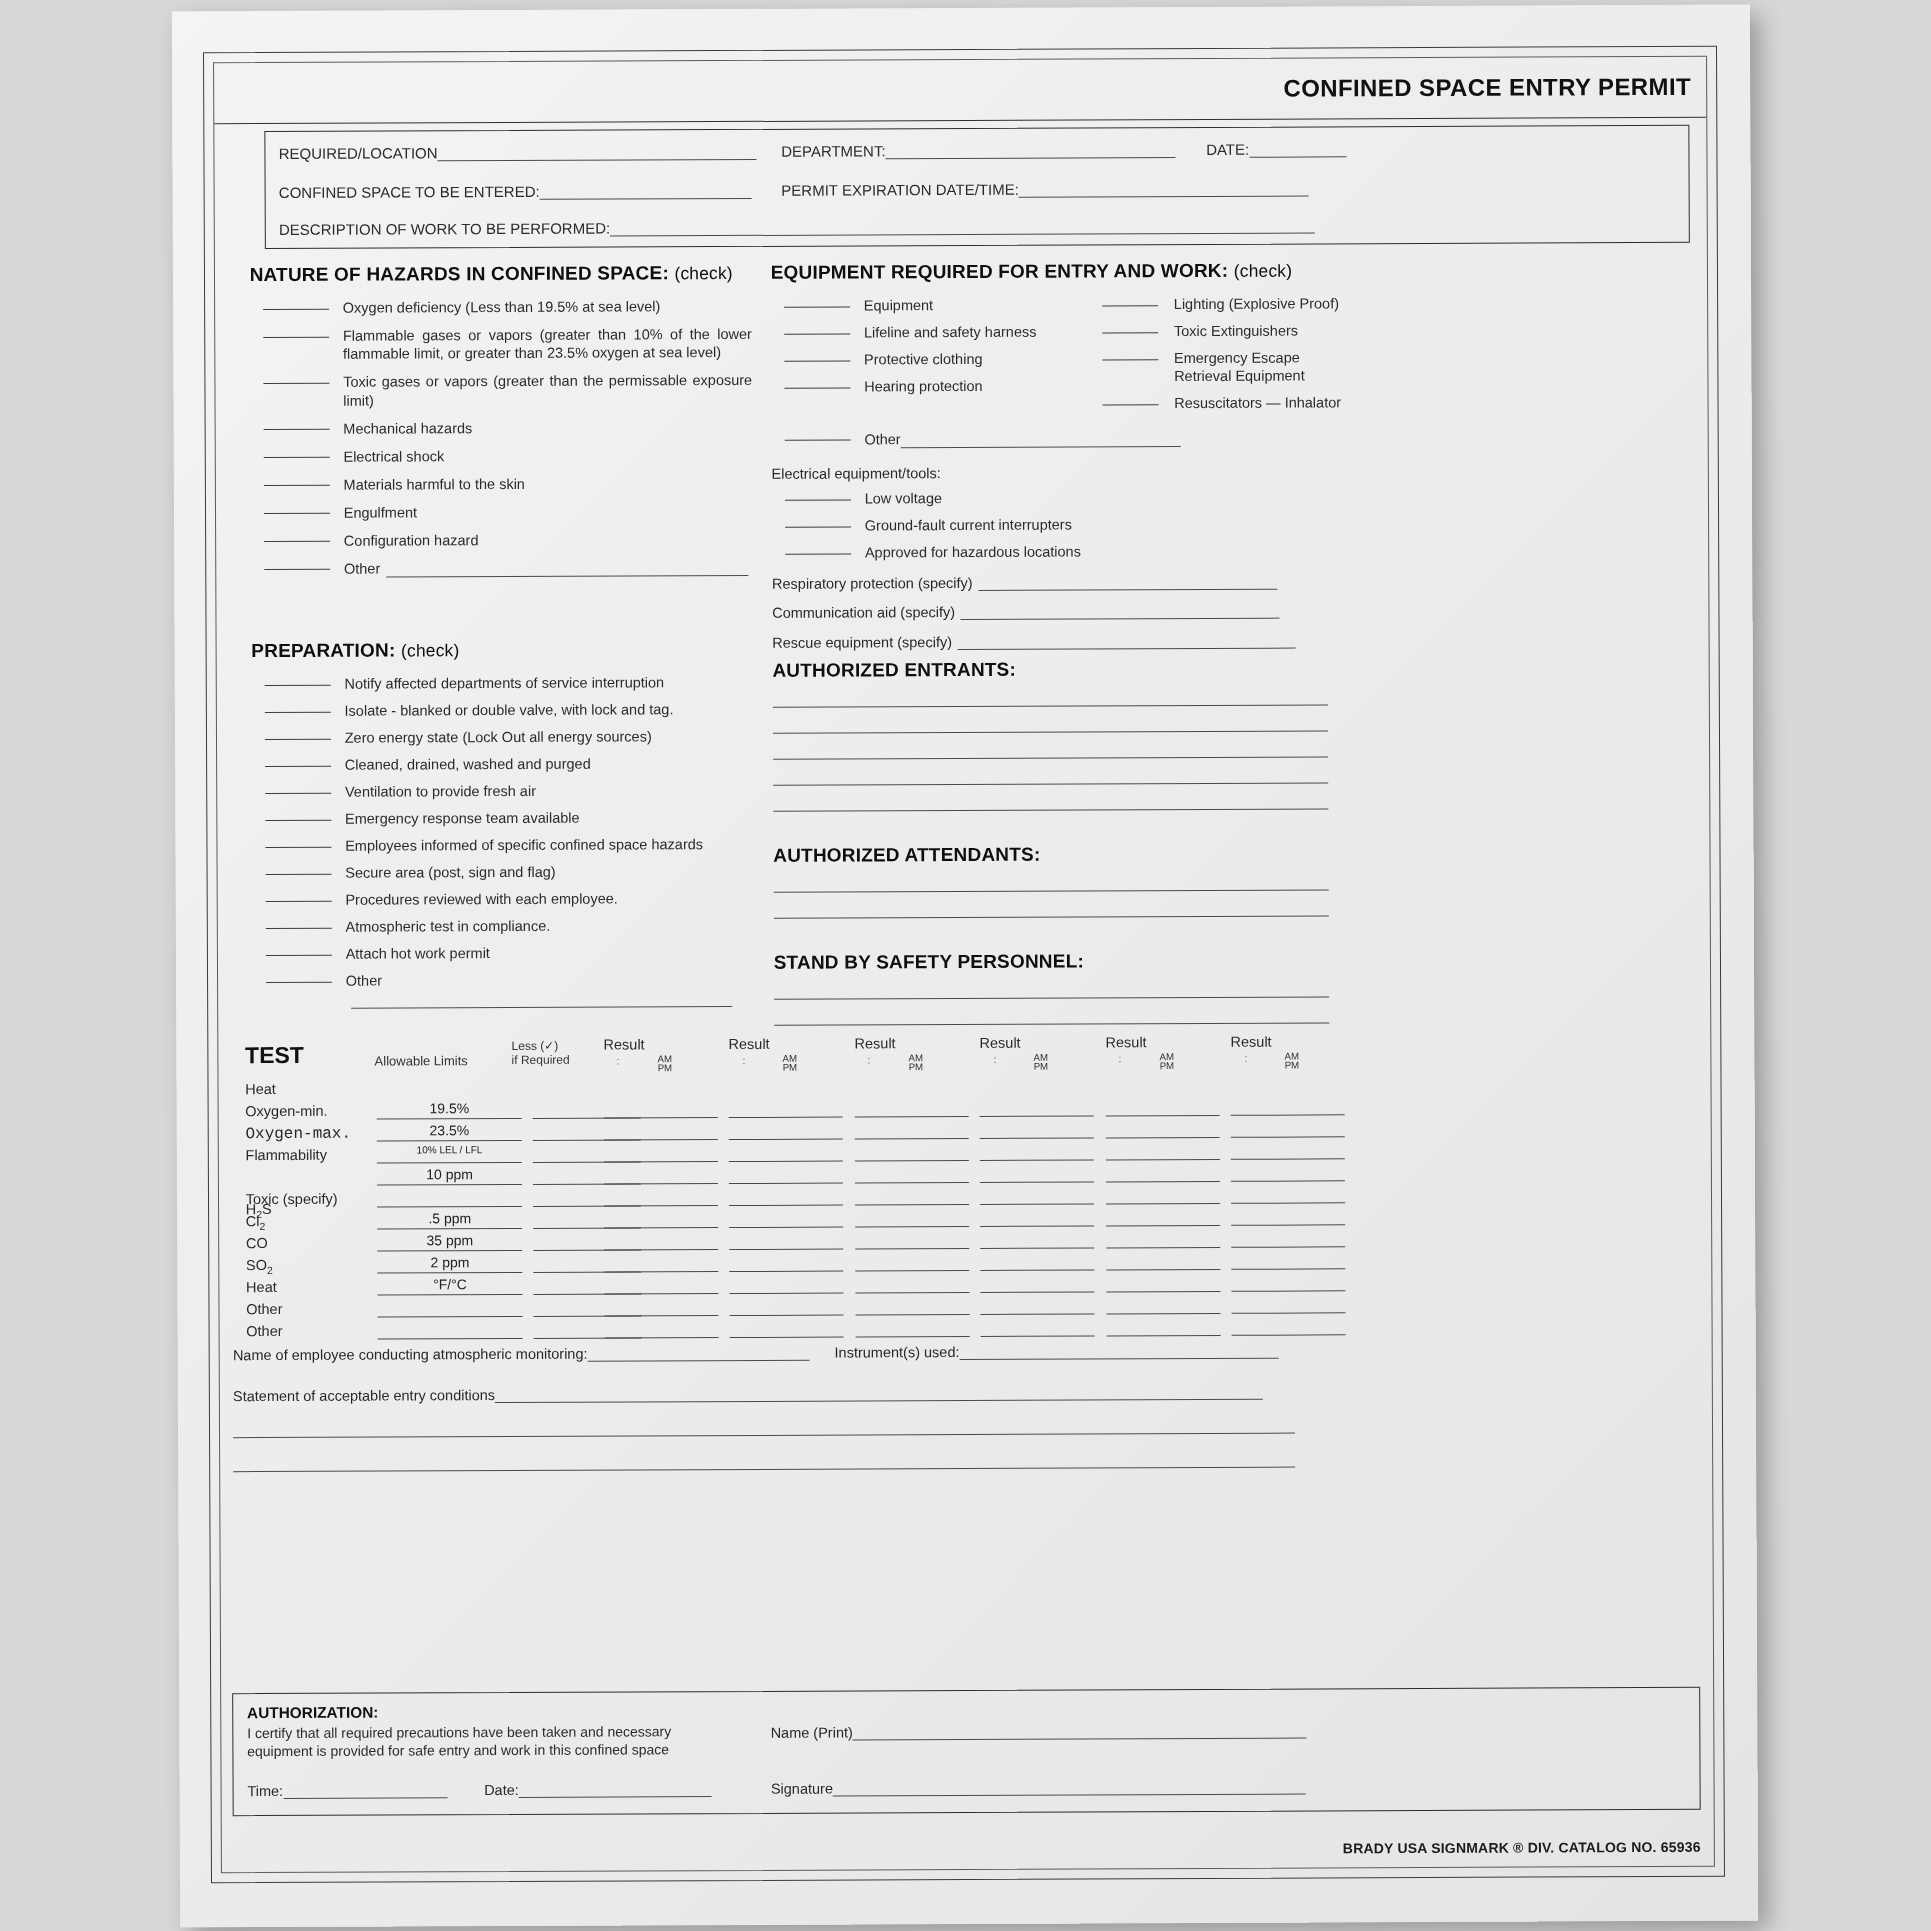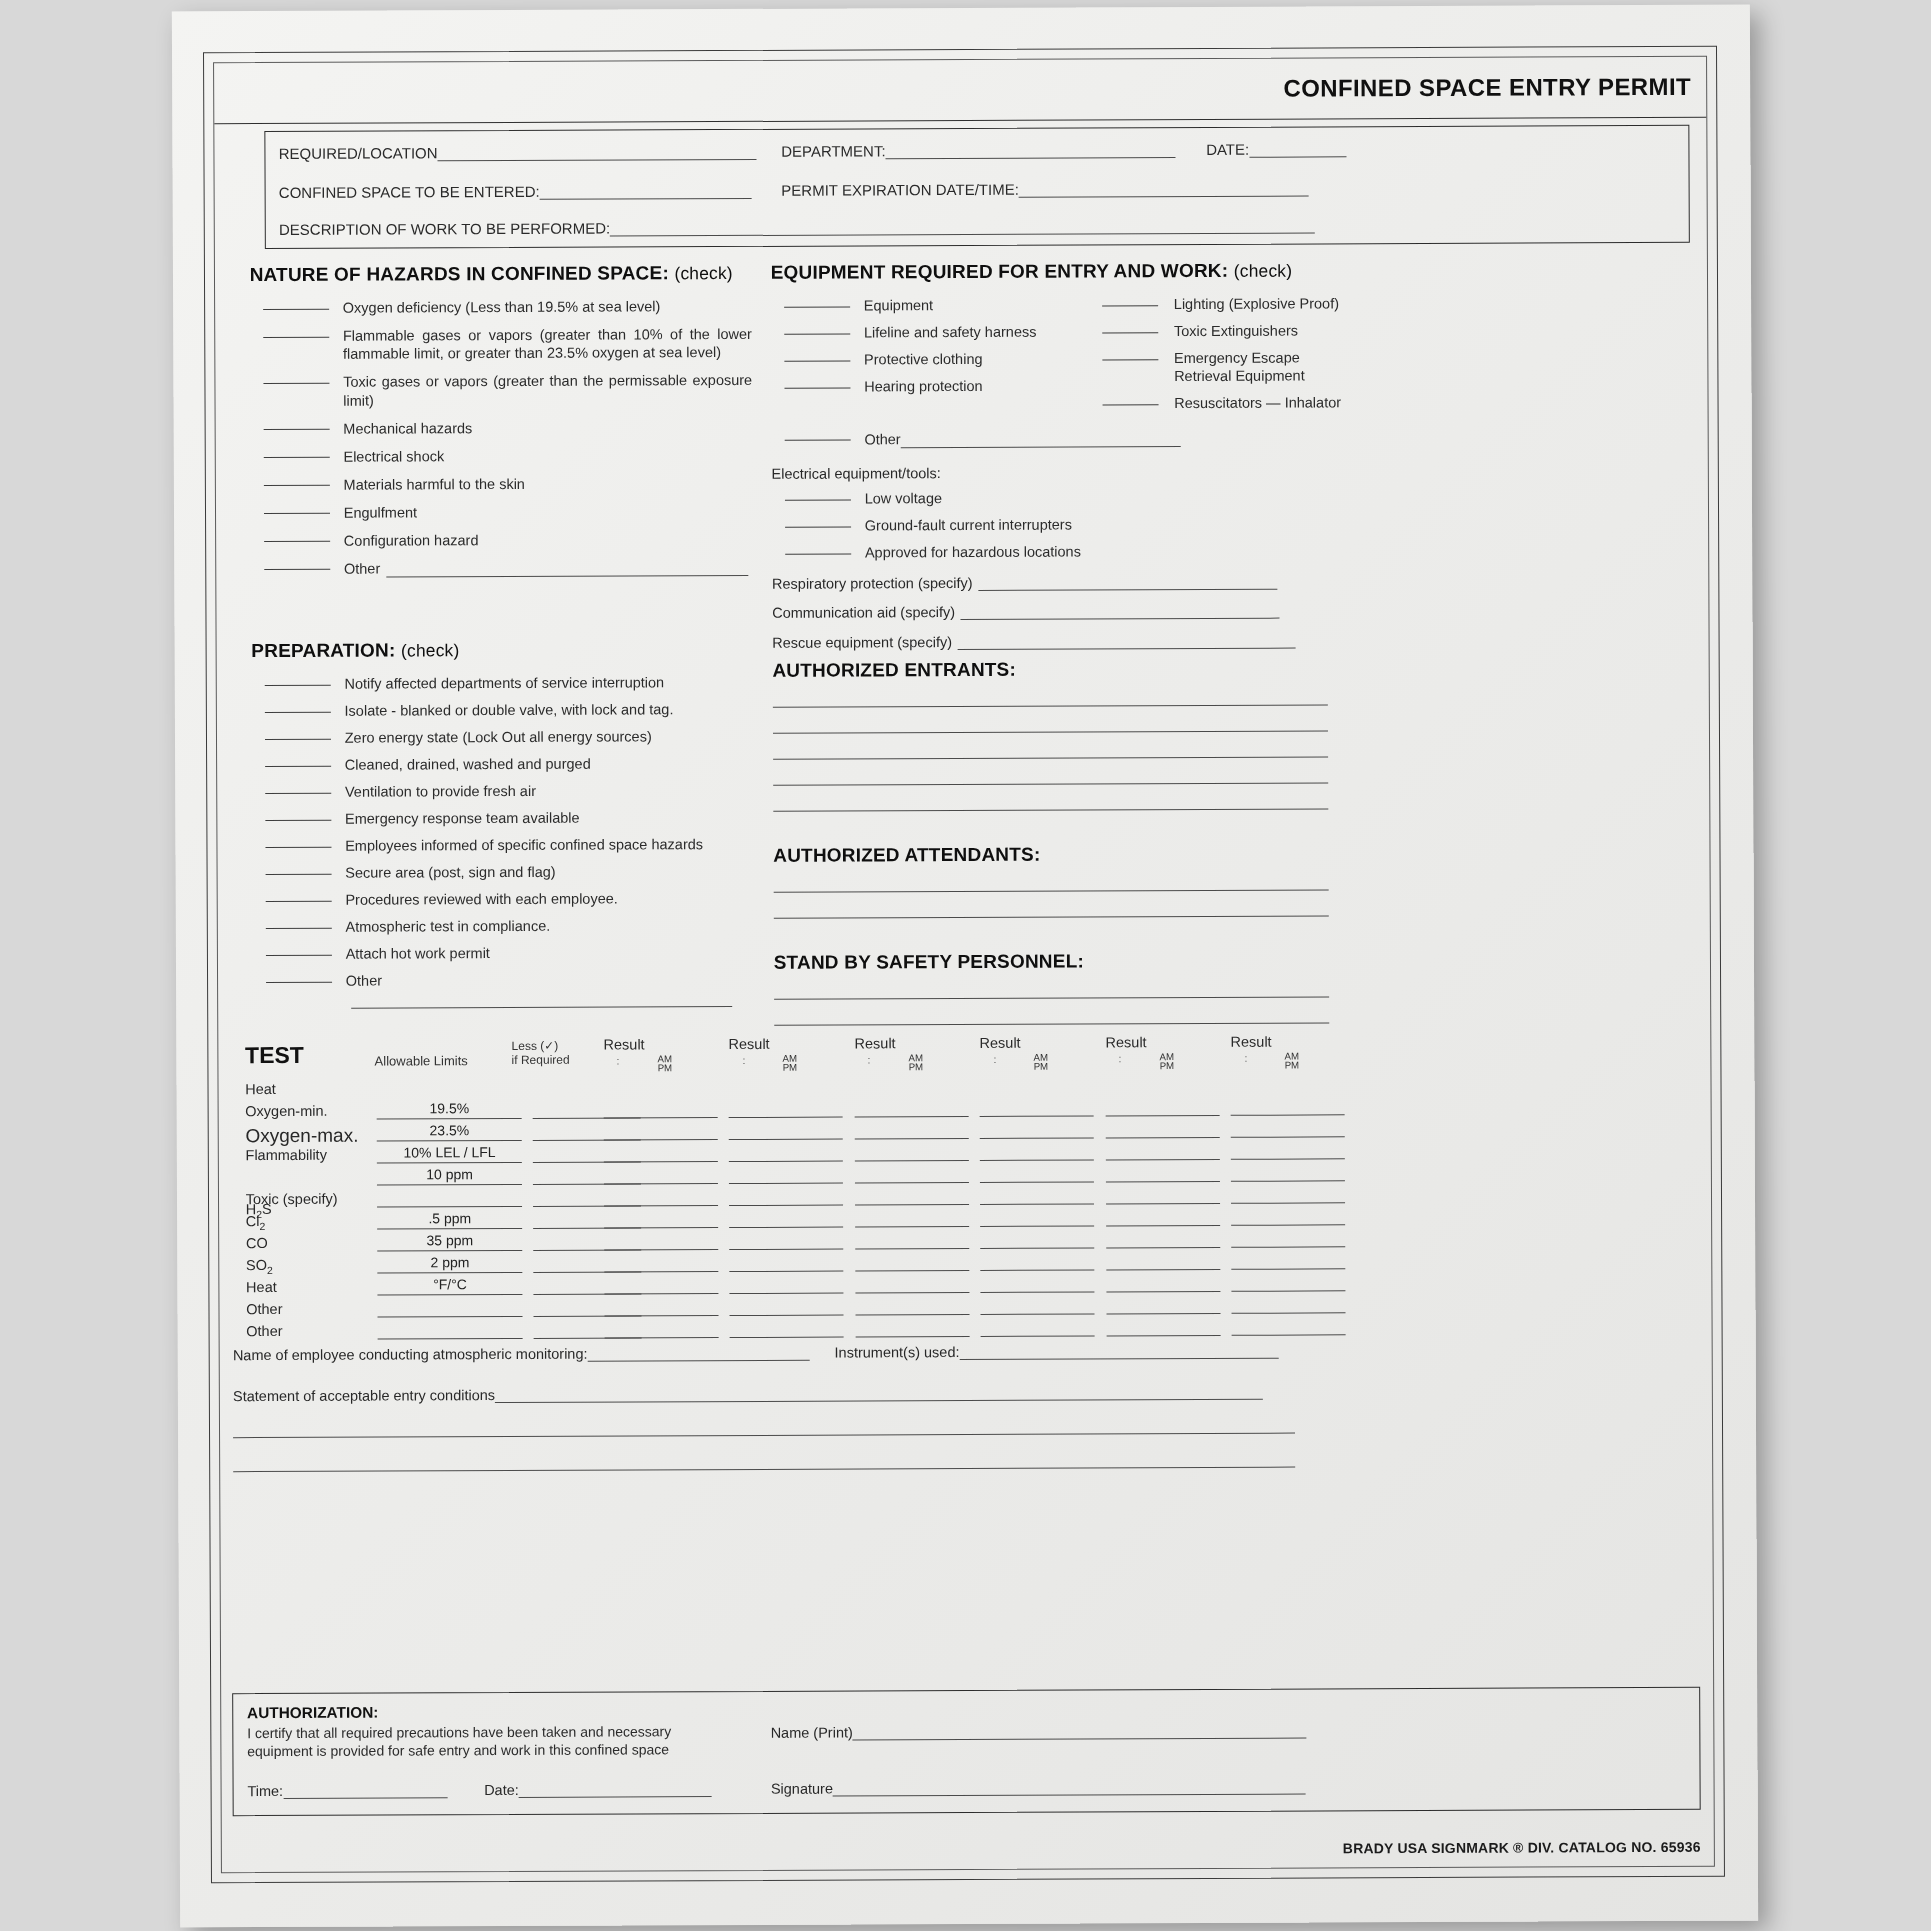--- a/index.html
+++ b/index.html
@@ -286,34 +286,34 @@
               <div class="tline" style="position: absolute; left: 145px; top: 18.3px; width: 145px;"></div>
               <div class="tline" style="position: absolute; left: 301px; top: 18.3px; width: 108px;"></div>
               <div class="tline" style="position: absolute; left: 372px; top: 18.3px; width: 114px;"></div>
               <div class="tline" style="position: absolute; left: 497px; top: 18.3px; width: 114px;"></div>
               <div class="tline" style="position: absolute; left: 623px; top: 18.3px; width: 114px;"></div>
               <div class="tline" style="position: absolute; left: 748px; top: 18.3px; width: 114px;"></div>
               <div class="tline" style="position: absolute; left: 874px; top: 18.3px; width: 114px;"></div>
               <div class="tline" style="position: absolute; left: 999px; top: 18.3px; width: 114px;"></div>
             </div>
             <div style="position: relative; height: 22px;">
-              <div style="position: absolute; left: 13.5px; top: 1.9px; font-size: 19px; color: rgb(40, 40, 40); white-space: nowrap;">Oxygen-max.</div>
+              <div style="position: absolute; left: 13.5px; top: 1.9px; font-size: 16px; color: rgb(40, 40, 40); white-space: nowrap; font-family: Liberation Mono, monospace;">Oxygen-max.</div>
               <div style="position: absolute; left: 145px; top: 0px; width: 145px; text-align: center; font-size: 14px; color: rgb(34, 34, 34);">23.5%</div>
               <div class="tline" style="position: absolute; left: 145px; top: 18.3px; width: 145px;"></div>
               <div class="tline" style="position: absolute; left: 301px; top: 18.3px; width: 108px;"></div>
               <div class="tline" style="position: absolute; left: 372px; top: 18.3px; width: 114px;"></div>
               <div class="tline" style="position: absolute; left: 497px; top: 18.3px; width: 114px;"></div>
               <div class="tline" style="position: absolute; left: 623px; top: 18.3px; width: 114px;"></div>
               <div class="tline" style="position: absolute; left: 748px; top: 18.3px; width: 114px;"></div>
               <div class="tline" style="position: absolute; left: 874px; top: 18.3px; width: 114px;"></div>
               <div class="tline" style="position: absolute; left: 999px; top: 18.3px; width: 114px;"></div>
             </div>
             <div style="position: relative; height: 22px;">
               <div style="position: absolute; left: 13.5px; top: 1.9px; font-size: 14.5px; color: rgb(40, 40, 40); white-space: nowrap;">Flammability</div>
-              <div style="position: absolute; left: 145px; top: 0px; width: 145px; text-align: center; font-size: 14px; color: rgb(34, 34, 34);">10% LEL / LFL</div>
+              <div style="position: absolute; left: 145px; top: 0px; width: 145px; text-align: center; font-size: 10px; color: rgb(34, 34, 34);">10% LEL / LFL</div>
               <div class="tline" style="position: absolute; left: 145px; top: 18.3px; width: 145px;"></div>
               <div class="tline" style="position: absolute; left: 301px; top: 18.3px; width: 108px;"></div>
               <div class="tline" style="position: absolute; left: 372px; top: 18.3px; width: 114px;"></div>
               <div class="tline" style="position: absolute; left: 497px; top: 18.3px; width: 114px;"></div>
               <div class="tline" style="position: absolute; left: 623px; top: 18.3px; width: 114px;"></div>
               <div class="tline" style="position: absolute; left: 748px; top: 18.3px; width: 114px;"></div>
               <div class="tline" style="position: absolute; left: 874px; top: 18.3px; width: 114px;"></div>
               <div class="tline" style="position: absolute; left: 999px; top: 18.3px; width: 114px;"></div>
             </div>
             <div style="position: relative; height: 22px;">

